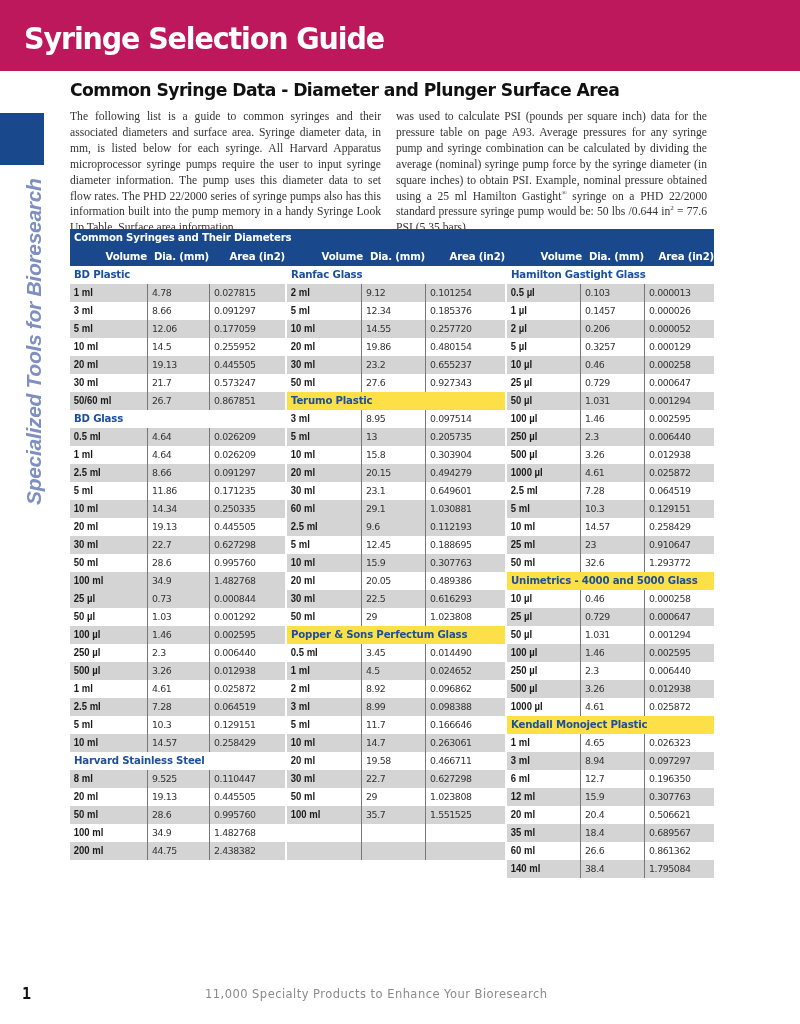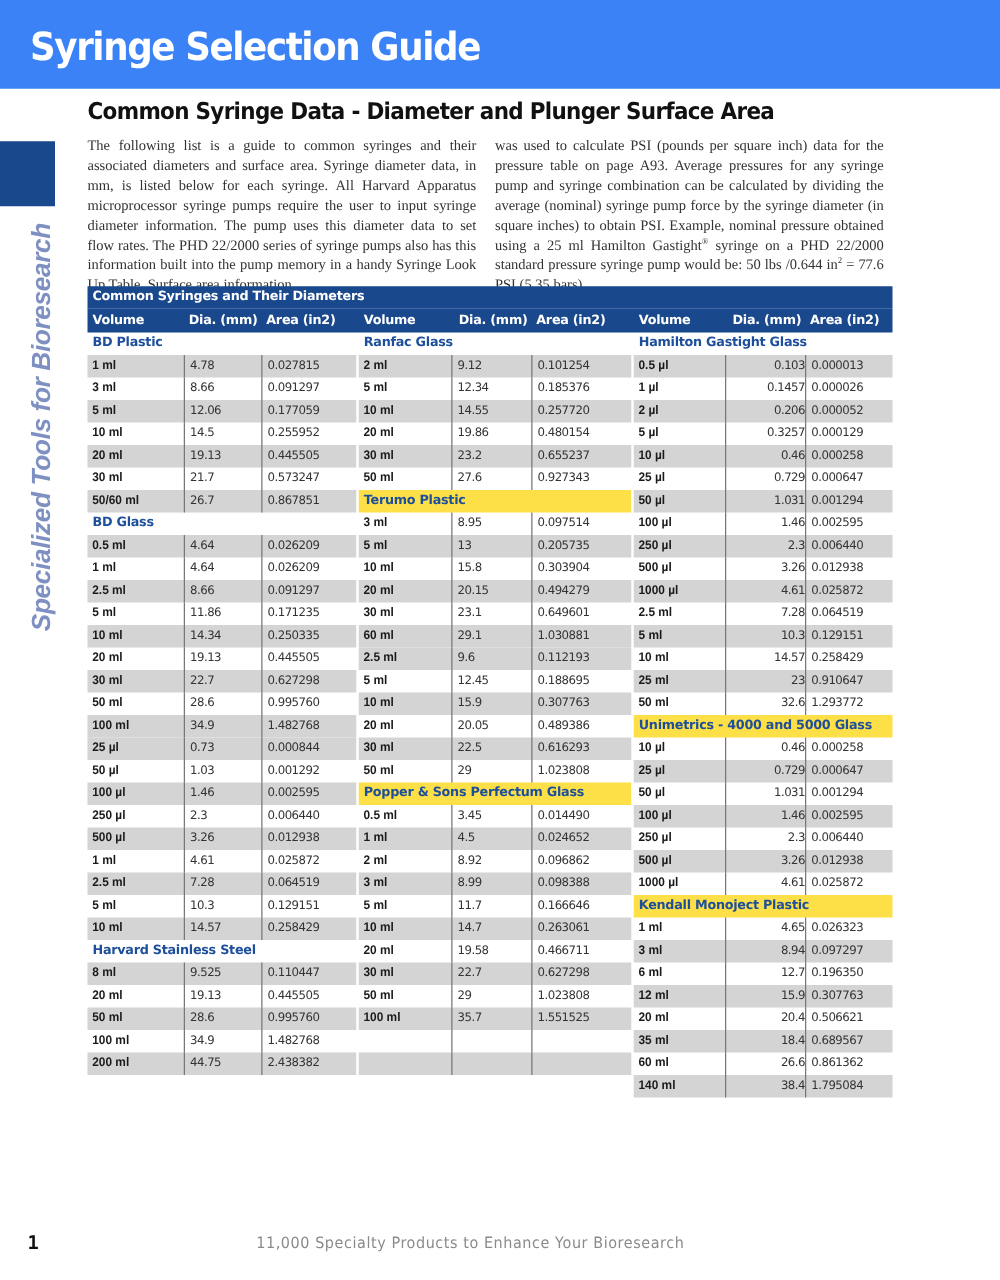--- a/index.html
+++ b/index.html
@@ -1,34 +1,34 @@
 <!DOCTYPE html>
 <html><head>
 <meta charset="utf-8">
 <style>
   * { box-sizing: border-box; margin: 0; padding: 0; }
   html, body { width: 800px; height: 1024px; background: #ffffff; overflow: hidden; }
   body { position: relative; font-family: "DejaVu Sans", sans-serif; color: #1a1a1a; }
 
-  .top-band { position: absolute; left: 0; top: 0; width: 800px; height: 71px; background: #3b82f6; }
+  .top-band { position: absolute; left: 0; top: 0; width: 800px; height: 71px; background: #be185d; }
   .top-band h1 { position: absolute; left: 24px; top: 20px; color: #ffffff; font-family: "DejaVu Sans", sans-serif; font-weight: bold; font-size: 31px; letter-spacing: -1.2px; transform: scaleX(0.92); transform-origin: left center; white-space: nowrap; }
 
   .subtitle { position: absolute; left: 70px; top: 79px; font-weight: bold; font-size: 18.5px; color: #111; letter-spacing: -0.6px; white-space: nowrap; transform: scaleX(0.93); transform-origin: left center; }
 
   .side-block { position: absolute; left: 0; top: 113px; width: 44px; height: 52px; background: #19488c; }
   .side-text { position: absolute; left: 22px; top: 505px; transform-origin: left top; transform: rotate(-90deg); white-space: nowrap; font-family: "Liberation Sans", sans-serif; font-weight: bold; font-style: italic; font-size: 21px; color: #7e8fc2; letter-spacing: -0.3px; }
 
   .intro { position: absolute; top: 109px; width: 311px; font-family: "Liberation Serif", serif; font-size: 11.6px; line-height: 15.9px; color: #333; text-align: justify; }
   .intro.left { left: 70px; }
   .intro.right { left: 396px; width: 311px; }
   .intro sup { font-size: 7px; line-height: 0; }
 
   .table-wrap { position: absolute; left: 70px; top: 229px; width: 644px; }
   .table-title { height: 18px; background: #19488c; color: #fff; font-weight: bold; font-size: 10.2px; padding-left: 4px; line-height: 18px; letter-spacing: -0.2px; }
-  .table-header { display: flex; height: 19px; background: #19488c; }
+  .table-header { display: flex; height: 19px; background: #19488c; text-align: right; }
   .table-header .hcell { color: #fff; font-weight: bold; font-size: 10.2px; line-height: 19px; letter-spacing: -0.2px; }
 
   .cols { display: flex; position: relative; }
   .col { position: relative; }
   .col.c1 { width: 215px; }
   .col.c2 { width: 218px; margin-left: 2px; }
   .col.c3 { width: 207px; margin-left: 2px; }
 
   .hdr-group { display: flex; }
   .hdr-group .hcell.v { padding-left: 4px; }
@@ -40,21 +40,21 @@
   .row .dia, .row .area { padding-left: 4px; color: #333; font-family: "DejaVu Sans", sans-serif; font-size: 9.4px; letter-spacing: -0.4px; }
   .row .dia { border-left: 1px solid #777; }
   .row .area { border-left: 1px solid #777; }
 
   .group { height: 18px; line-height: 18px; font-weight: bold; font-size: 10.2px; color: #1d4f9a; padding-left: 4px; letter-spacing: -0.2px; white-space: nowrap; }
   .group.shade { background: #fde047; }
 
   
   .c1 .vol { width: 77px; } .c1 .dia { width: 62px; } .c1 .area { width: 76px; }
   .c2 .vol { width: 74px; } .c2 .dia { width: 64px; } .c2 .area { width: 80px; }
-  .c3 .vol { width: 73px; } .c3 .dia { width: 64px; text-align: right; } .c3 .area { width: 70px; }
+  .c3 .vol { width: 73px; } .c3 .dia { width: 64px; } .c3 .area { width: 70px; }
   .c1 .hcell.v { width: 77px; } .c1 .hcell.d { width: 62px; } .c1 .hcell.a { width: 76px; }
   .c2 .hcell.v { width: 76px; } .c2 .hcell.d { width: 62px; } .c2 .hcell.a { width: 80px; }
   .c3 .hcell.v { width: 75px; } .c3 .hcell.d { width: 62px; } .c3 .hcell.a { width: 70px; }
   .hcell.d, .hcell.a { padding-left: 4px; }
 
   .footer-page { position: absolute; left: 22px; top: 985px; font-family: "DejaVu Sans Mono", monospace; font-weight: bold; font-size: 15px; color: #111; }
   .footer-tag { position: absolute; left: 205px; top: 986px; font-size: 12.5px; color: #8a8a8a; letter-spacing: 0.5px; white-space: nowrap; transform: scaleX(0.92); transform-origin: left center; }
 </style>
 </head>
 <body>

